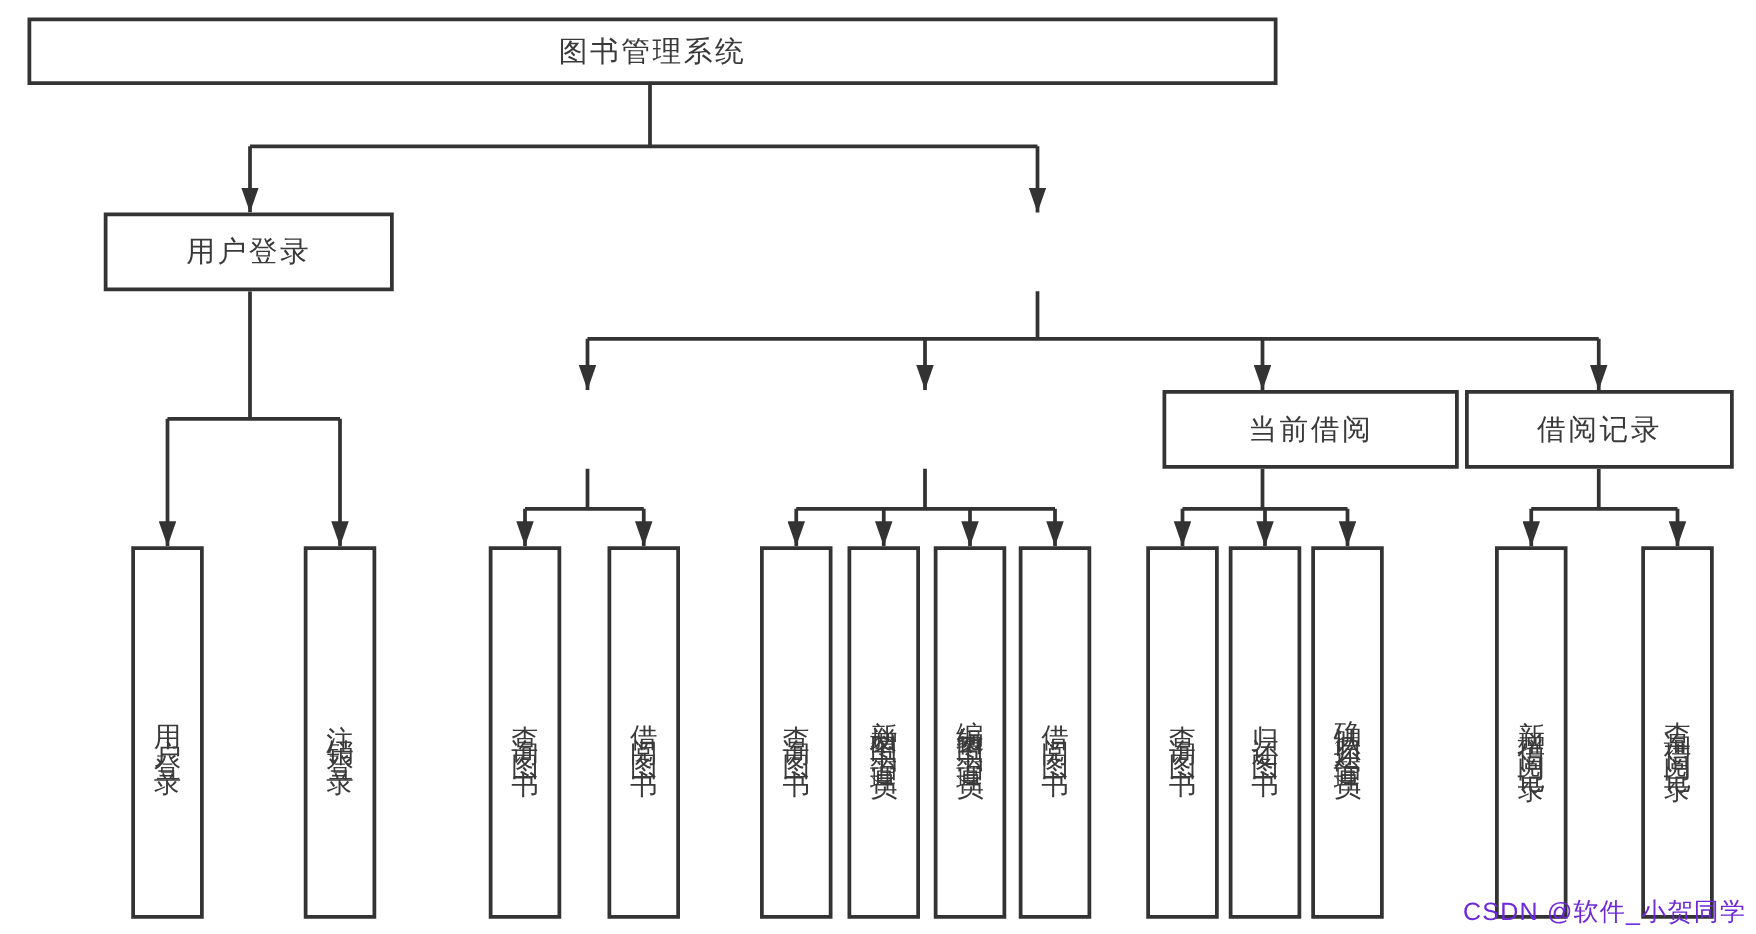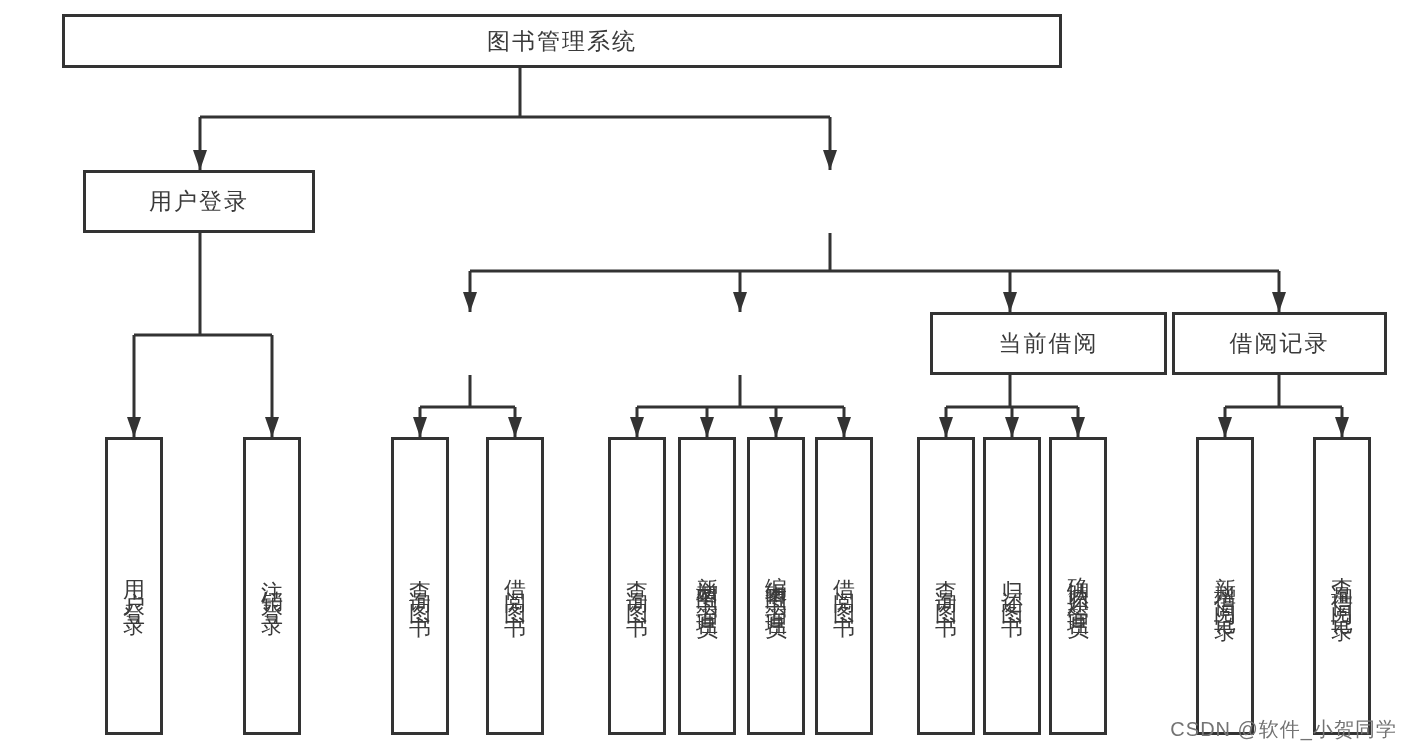--- a/index.html
+++ b/index.html
@@ -35,21 +35,21 @@
     color: #3a3a3a;
   }
 
   .h-label {
     font-size: 23px;
     letter-spacing: 2px;
     white-space: nowrap;
   }
 
   
-  #box-root { left: 22px; top: 14px; width: 1000px; height: 54px; margin-left: 40px; }
+  #box-root { left: 22px; top: 14px; width: 1000px; height: 54px; }
 
   
   #box-l2-0 { left: 83px;  top: 170px; width: 232px; height: 63px; }
   #box-l2-1 { left: 712px; top: 170px; width: 235px; height: 63px; }
 
   
   #box-l3-0 { left: 363px;  top: 312px; width: 215px; height: 63px; }
   #box-l3-1 { left: 633px;  top: 312px; width: 214px; height: 63px; }
   #box-l3-2 { left: 930px;  top: 312px; width: 237px; height: 63px; }
   #box-l3-3 { left: 1172px; top: 312px; width: 215px; height: 63px; }
@@ -79,21 +79,21 @@
   #leaf-10 { left: 1049px; }
   #leaf-11 { left: 1196px; }
   #leaf-12 { left: 1313px; }
 
   .watermark {
     position: absolute;
     right: 8px;
     bottom: 4px;
     font-size: 20px;
     letter-spacing: 1px;
-    color: #737373;
+    color: #6d28d9;
     z-index: 5;
     white-space: nowrap;
   }
 </style>
 </head>
 <body>
 
 <div class="canvas">
 
   <svg class="connectors" viewBox="0 0 1405 747" xmlns="http://www.w3.org/2000/svg">

